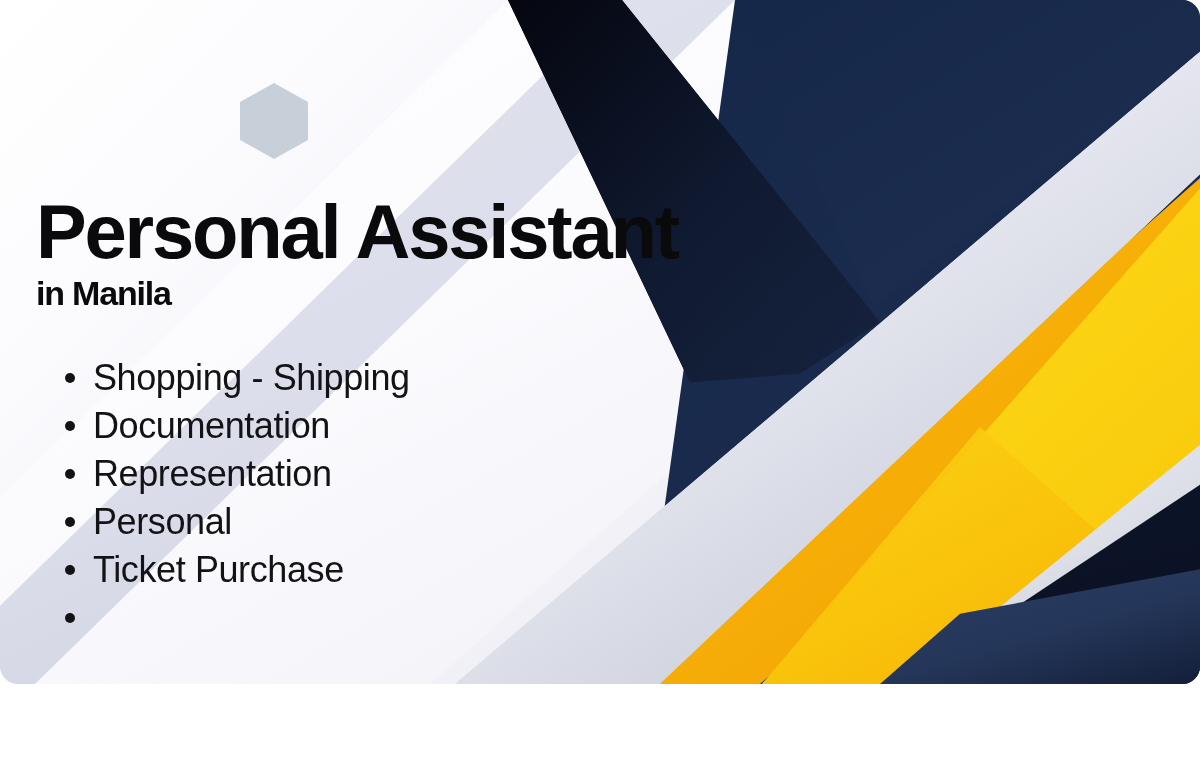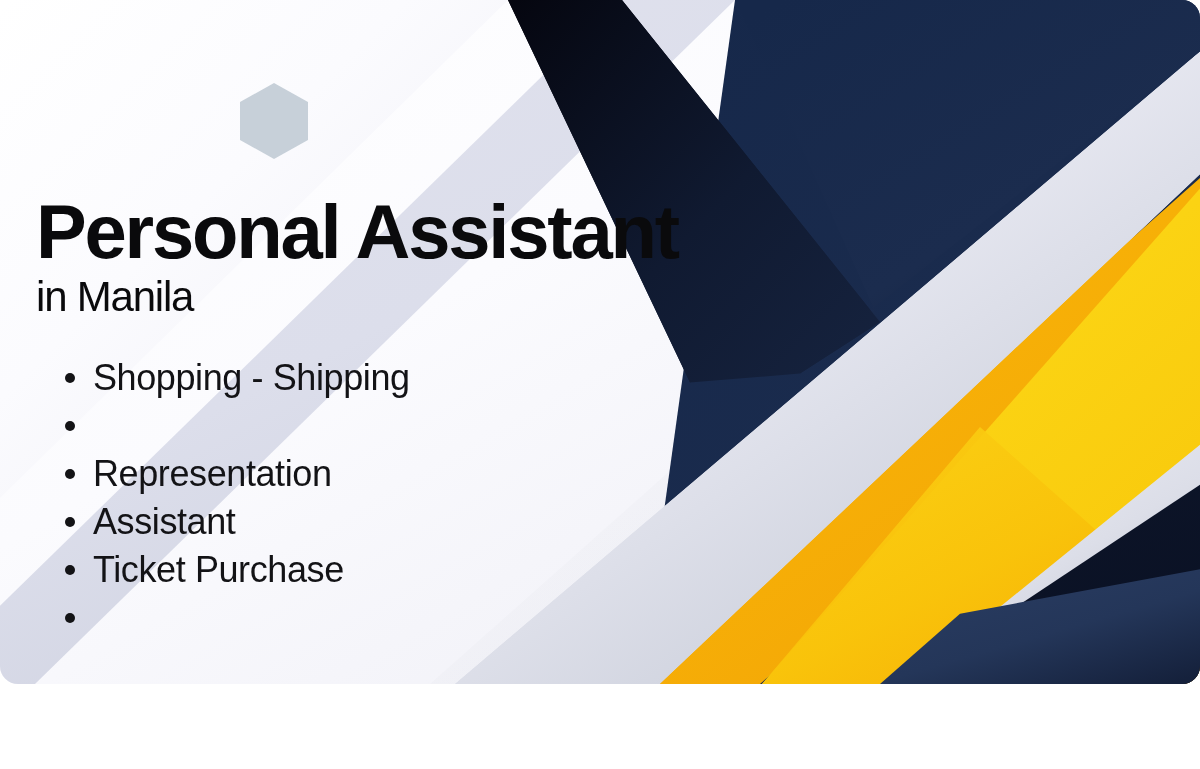--- a/index.html
+++ b/index.html
@@ -61,23 +61,23 @@
     font-size: 76px;
     line-height: 0.95;
     font-weight: 900;
     letter-spacing: -2.2px;
     color: #0a0a0c;
     white-space: nowrap;
   }
 
   .subheadline {
     margin: 8px 0 0 0;
-    font-size: 42px;
+    font-size: 34px;
     line-height: 1;
-    font-weight: 400;
+    font-weight: 700;
     letter-spacing: -1.2px;
     color: #0a0a0c;
     white-space: nowrap;
   }
 
   .service-list {
     position: absolute;
     left: 58px;
     top: 354px;
     margin: 0;
@@ -263,28 +263,29 @@
       <h2 class="subheadline">in Manila</h2>
     </div>
 
     <ul class="service-list">
       <li class="service-item">
         <span class="service-bullet"></span>
         <span>Shopping - Shipping</span>
       </li>
       <li class="service-item">
         <span class="service-bullet"></span>
+        <span>Documentation</span>
       </li>
       <li class="service-item">
         <span class="service-bullet"></span>
         <span>Representation</span>
       </li>
       <li class="service-item">
         <span class="service-bullet"></span>
-        <span>Assistant</span>
+        <span>Personal</span>
       </li>
       <li class="service-item">
         <span class="service-bullet"></span>
         <span>Ticket Purchase</span>
       </li>
       <li class="service-item">
         <span class="service-bullet"></span>
       </li>
     </ul>
 

